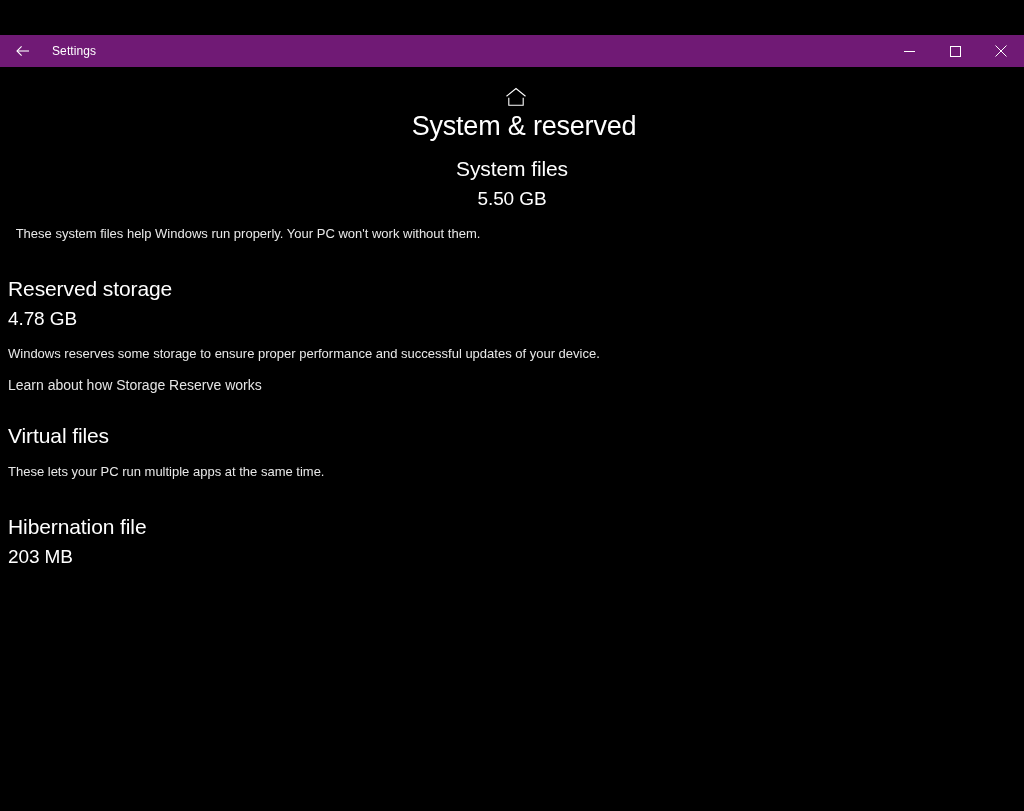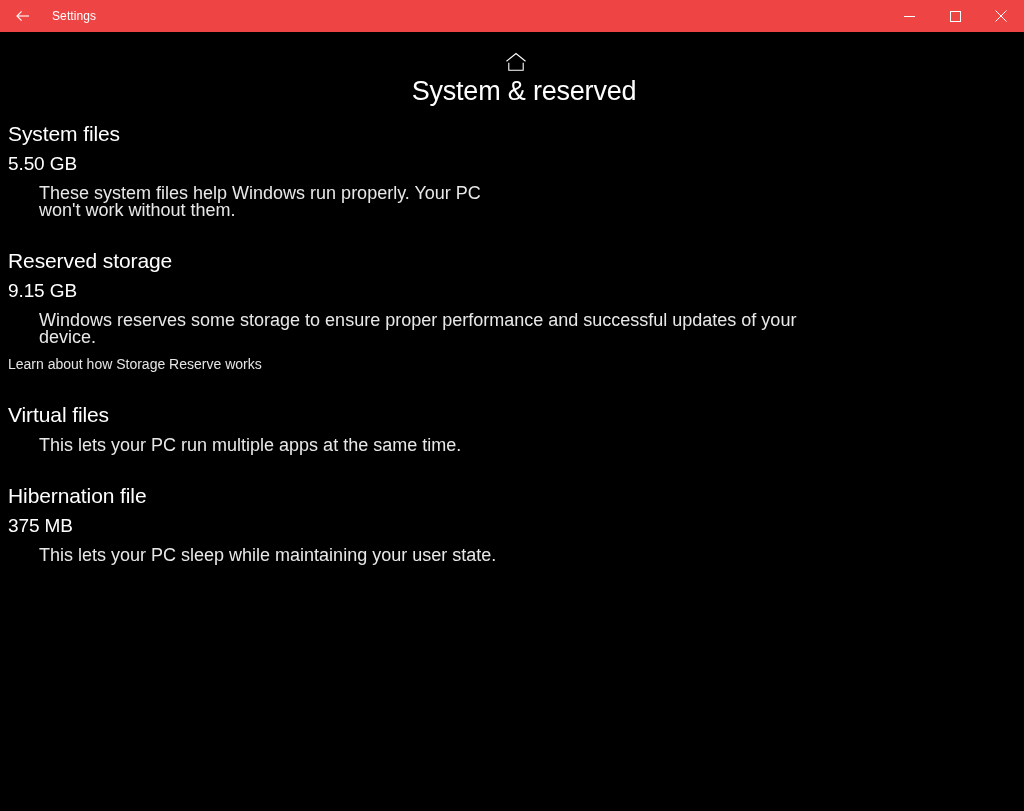--- a/index.html
+++ b/index.html
@@ -15,21 +15,22 @@
     color: #ffffff;
     -webkit-font-smoothing: antialiased;
   }
 
   
   .titlebar {
     position: relative;
     height: 32px;
     display: flex;
     align-items: center;
-    background: #ef4444;
+    background: #701a75;
+    margin-top: 35px;
   }
   .back-btn {
     width: 46px;
     height: 32px;
     display: flex;
     align-items: center;
     justify-content: center;
     color: #ffffff;
   }
   .back-btn svg { display: block; }
@@ -81,41 +82,40 @@
     letter-spacing: -0.2px;
   }
 
   
   .content {
     padding: 0 8px;
   }
   .section {
     margin-top: 30px;
   }
-  .section.first { margin-top: 34px; }
+  .section.first { margin-top: 34px; text-align: center; }
   .section-title {
     font-size: 21px;
     font-weight: 400;
     color: #ffffff;
     letter-spacing: -0.1px;
   }
   .section-value {
     font-size: 19px;
     font-weight: 400;
     color: #ffffff;
     margin-top: 7px;
     letter-spacing: -0.1px;
   }
   .section-desc {
-    font-size: 18px;
-    line-height: 17px;
+    font-size: 13px;
+    line-height: 27px;
     color: #e8e8e8;
     margin-top: 10px;
     max-width: 760px;
-    margin-left: 31px;
   }
   .section-desc.narrow { max-width: 480px; }
   .section-link {
     display: inline-block;
     font-size: 14px;
     color: #e5e5e5;
     margin-top: 10px;
     text-decoration: none;
     cursor: pointer;
   }
@@ -174,29 +174,28 @@
 <div class="content">
 
   <div class="section first">
     <div class="section-title">System files</div>
     <div class="section-value">5.50 GB</div>
     <div class="section-desc narrow">These system files help Windows run properly. Your PC won't work without them.</div>
   </div>
 
   <div class="section">
     <div class="section-title">Reserved storage</div>
-    <div class="section-value">9.15 GB</div>
+    <div class="section-value">4.78 GB</div>
     <div class="section-desc">Windows reserves some storage to ensure proper performance and successful updates of your device.</div>
     <a class="section-link">Learn about how Storage Reserve works</a>
   </div>
 
   <div class="section">
     <div class="section-title">Virtual files</div>
-    <div class="section-desc">This lets your PC run multiple apps at the same time.</div>
+    <div class="section-desc">These lets your PC run multiple apps at the same time.</div>
   </div>
 
   <div class="section">
     <div class="section-title">Hibernation file</div>
-    <div class="section-value">375 MB</div>
-    <div class="section-desc">This lets your PC sleep while maintaining your user state.</div>
+    <div class="section-value">203 MB</div>
   </div>
 
 </div>
 
 </body></html>

